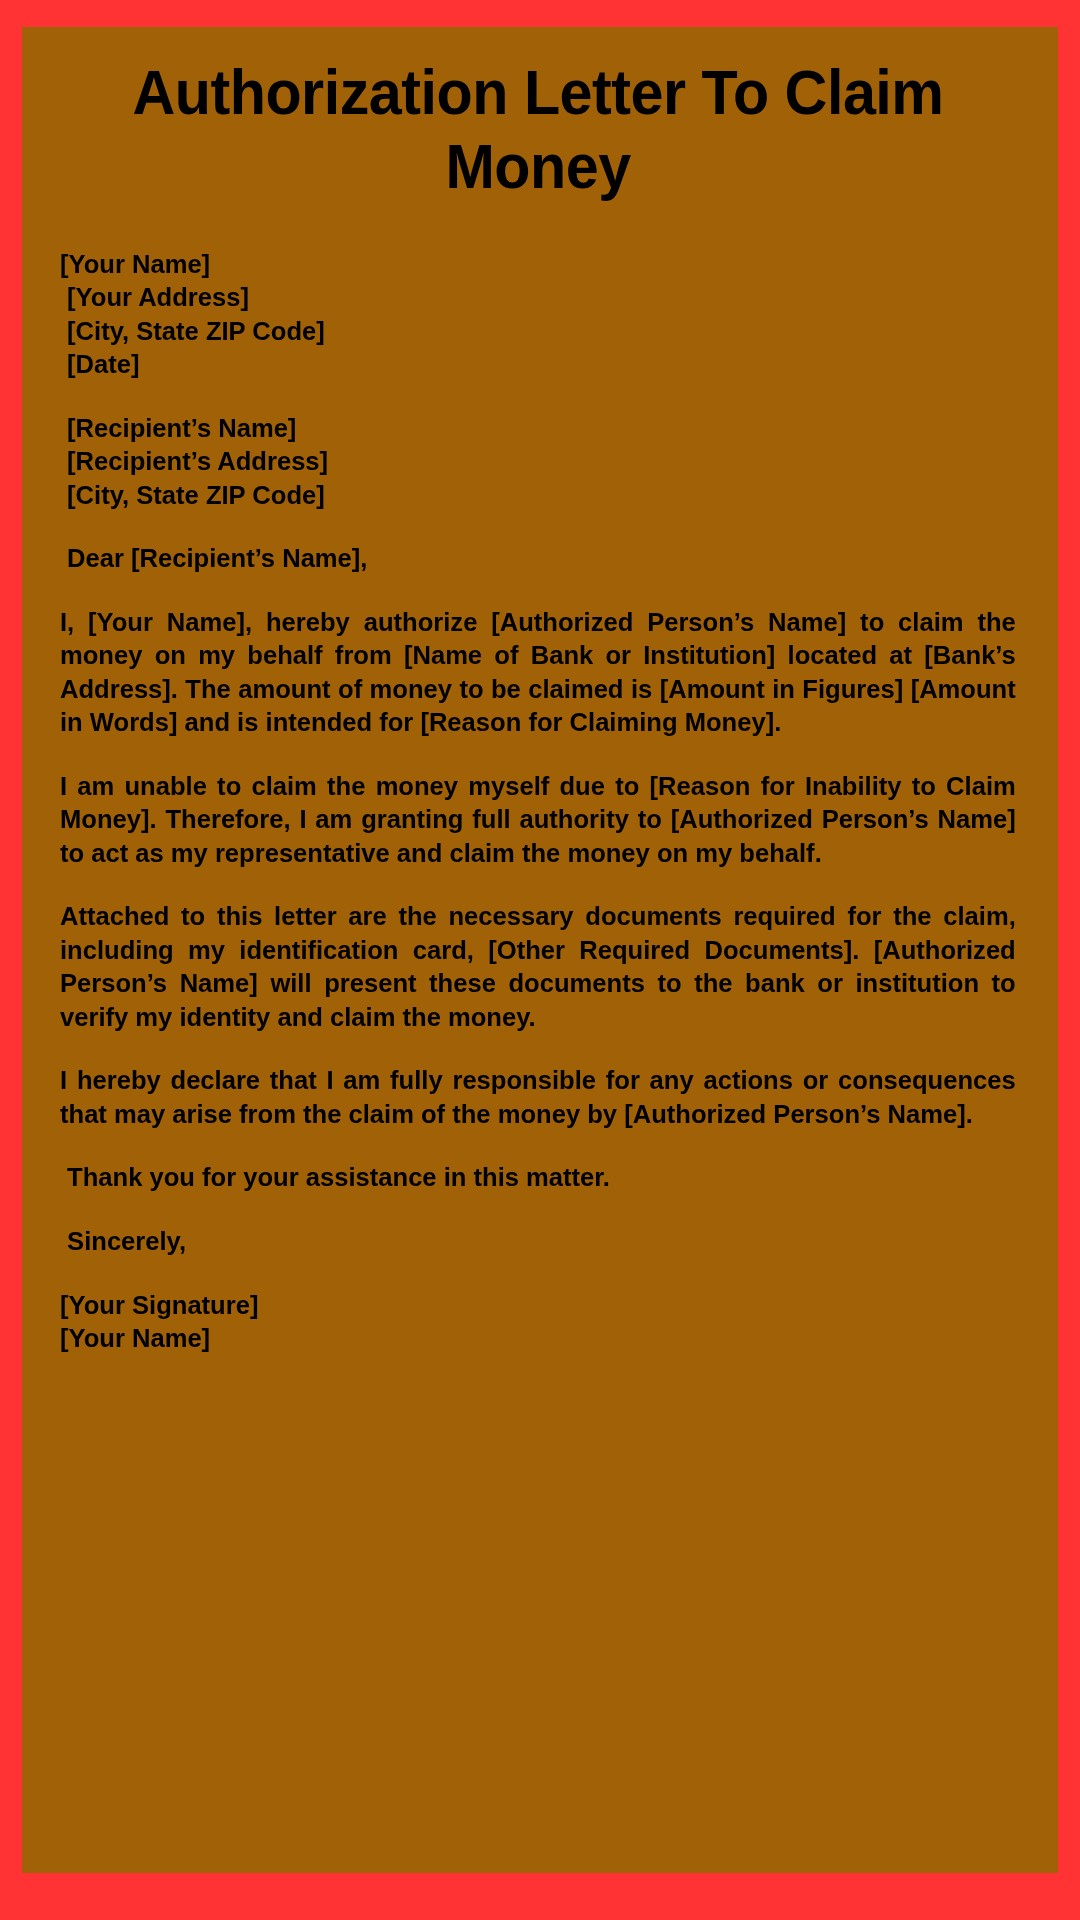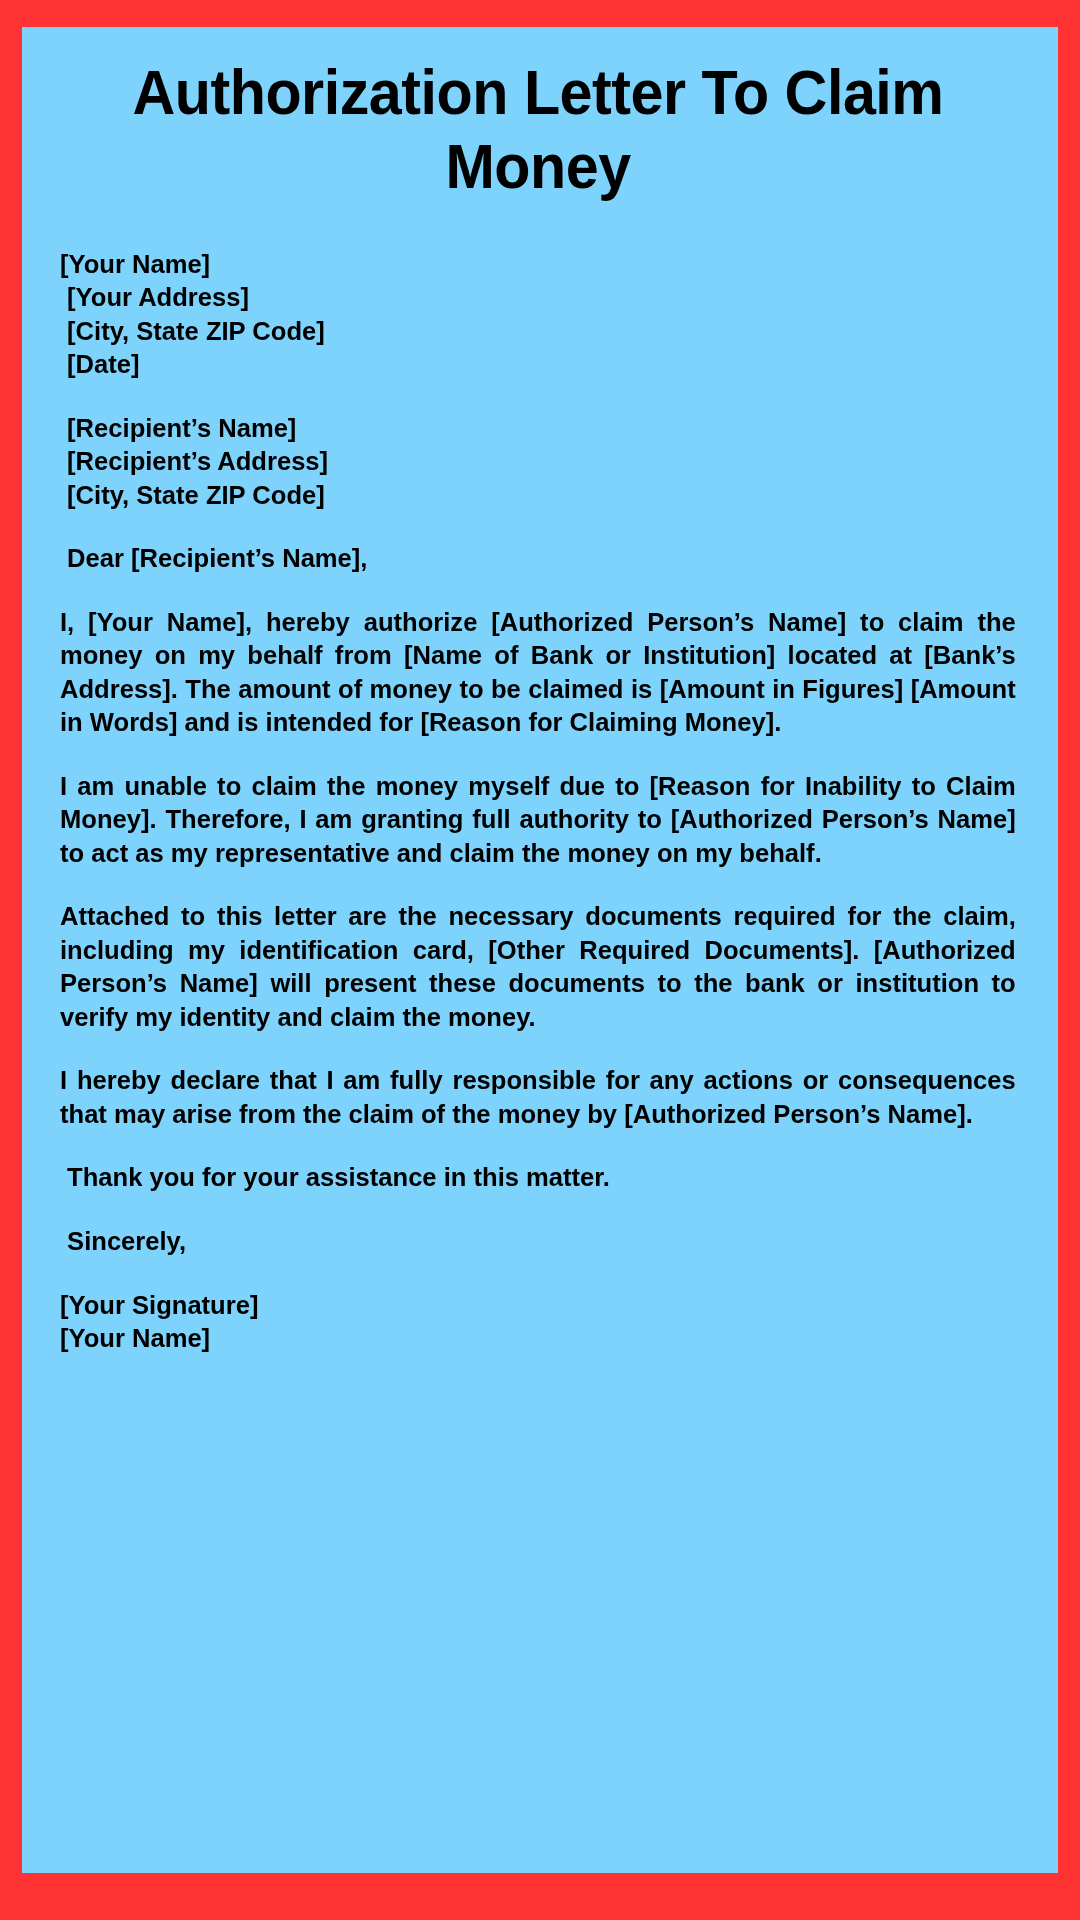--- a/index.html
+++ b/index.html
@@ -21,21 +21,21 @@
     box-sizing: border-box;
     background: #FF3333;
     padding: 27px 22px 47px 22px;
   }
 
   #sheet {
     position: relative;
     width: 100%;
     height: 100%;
     box-sizing: border-box;
-    background: #7dd3fc;
+    background: #a16207;
     padding: 18px 42px 0 38px;
     overflow: hidden;
   }
 
   .doc-title {
     margin: 0;
     padding: 10px 28px 0 28px;
     text-align: center;
     font-family: "Liberation Sans Narrow", "Liberation Sans", sans-serif;
     font-weight: 700;

